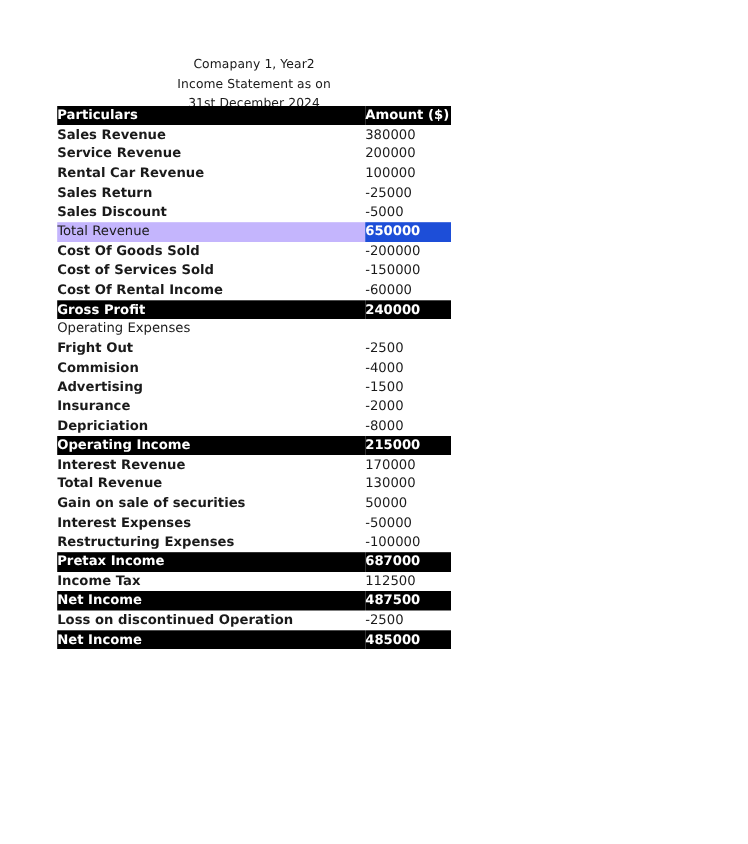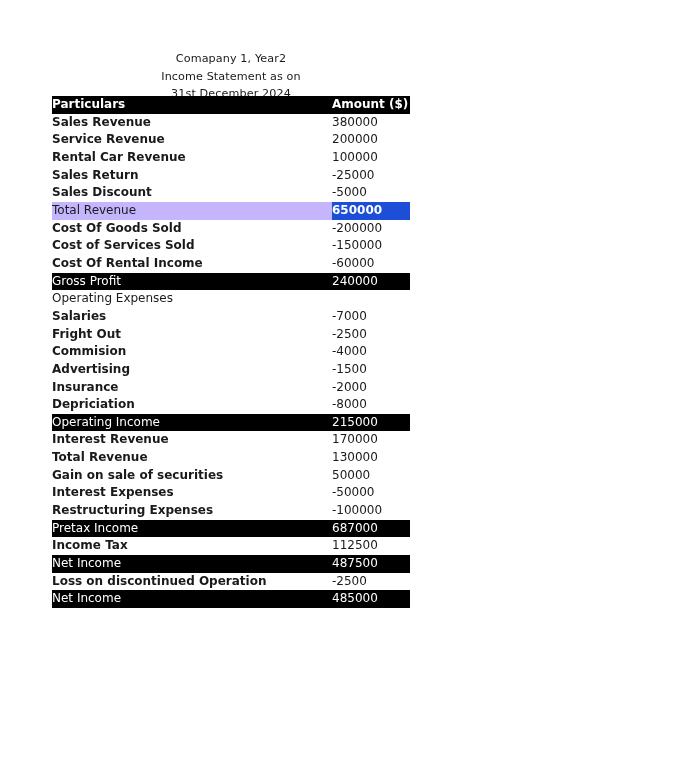--- a/index.html
+++ b/index.html
@@ -76,21 +76,21 @@
   tr.row-header td {
     background: #000000;
     color: #ffffff;
     font-weight: bold;
   }
 
   
   tr.row-total td {
     background: #000000;
     color: #ffffff;
-    font-weight: normal;
+    font-weight: bold;
     margin-top: 16px;
   }
 
   
   tr.row-subtotal td.cell-label {
     background: #c4b5fd;
     color: #1a1a1a;
     font-weight: normal;
   }
   tr.row-subtotal td.cell-amount {
@@ -163,24 +163,20 @@
         </tr>
         <tr class="row-total">
           <td class="cell-label">Gross Profit</td>
           <td class="cell-amount">240000</td>
         </tr>
         <tr class="row-section">
           <td class="cell-label">Operating Expenses</td>
           <td class="cell-amount"></td>
         </tr>
         <tr class="row-normal">
-          <td class="cell-label">Salaries</td>
-          <td class="cell-amount">-7000</td>
-        </tr>
-        <tr class="row-normal">
           <td class="cell-label">Fright Out</td>
           <td class="cell-amount">-2500</td>
         </tr>
         <tr class="row-normal">
           <td class="cell-label">Commision</td>
           <td class="cell-amount">-4000</td>
         </tr>
         <tr class="row-normal">
           <td class="cell-label">Advertising</td>
           <td class="cell-amount">-1500</td>

